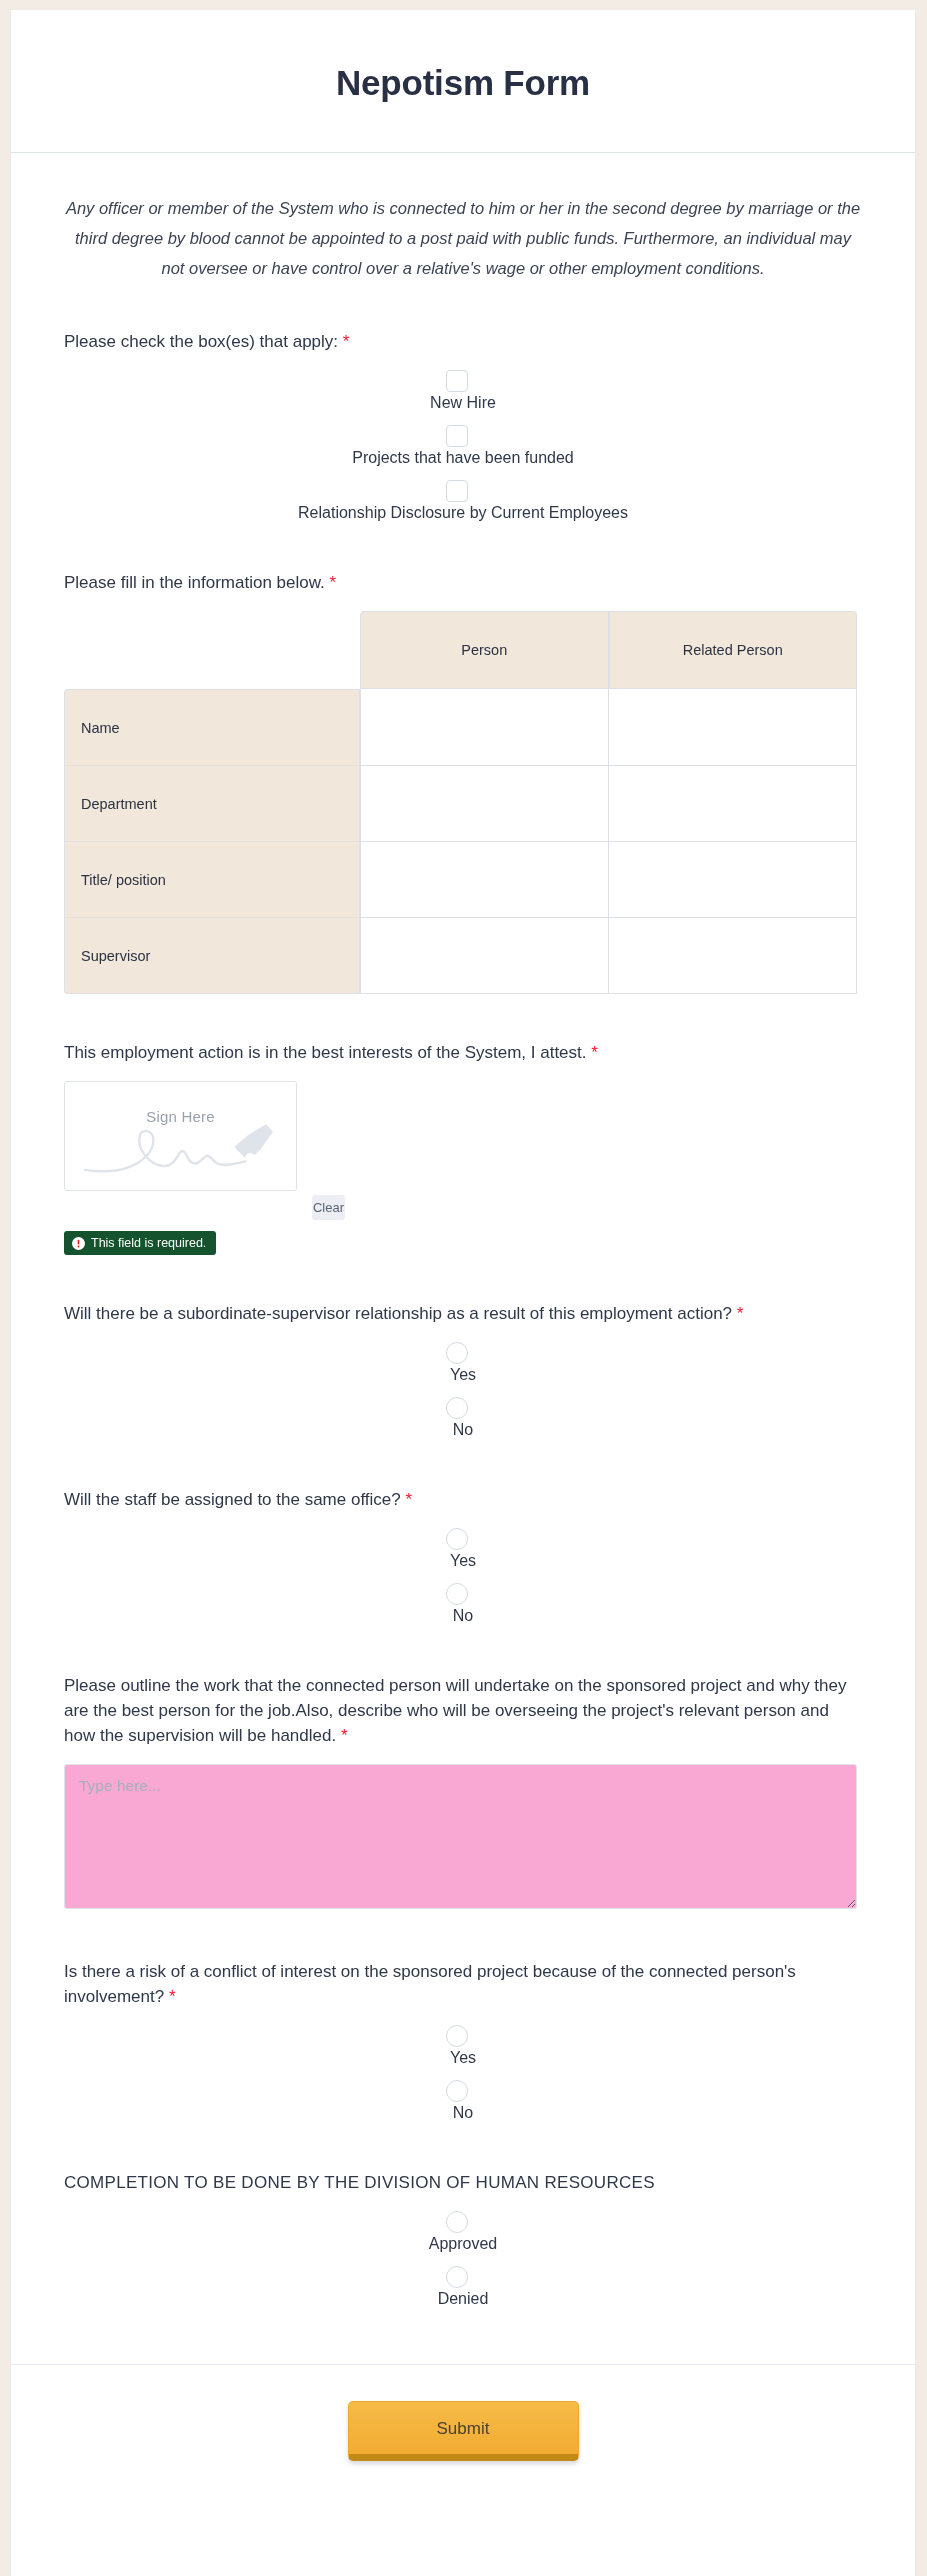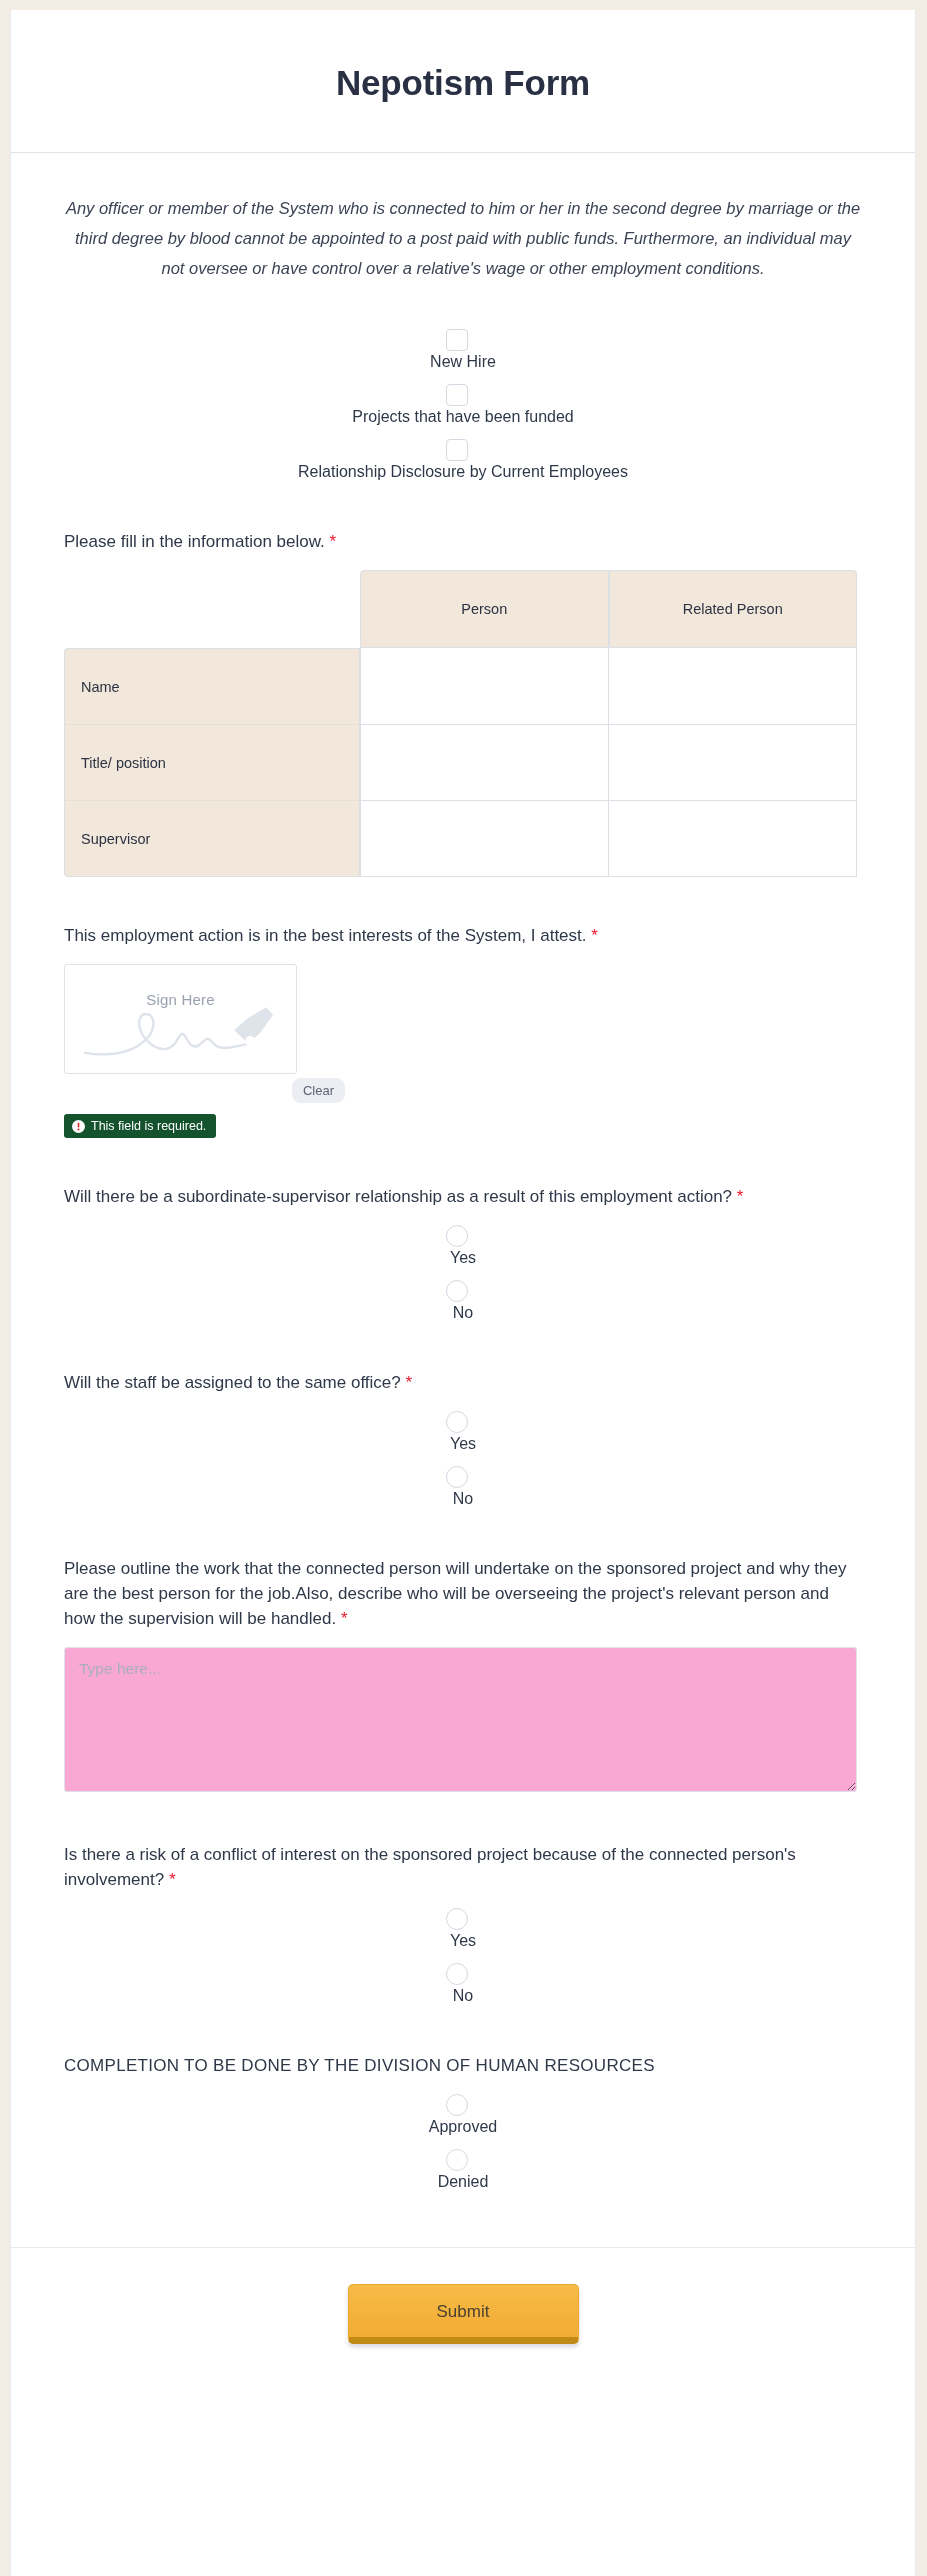--- a/index.html
+++ b/index.html
@@ -224,24 +224,24 @@
     position: relative;
     height: 28px;
   }
   .btn-clear {
     position: absolute;
     right: -50px;
     top: 4px;
     background: #eceef3;
     color: #5c6372;
     border: none;
-    border-radius: 9px;
+    border-radius: 3px;
     font-size: 13px;
     font-family: "Liberation Sans", sans-serif;
-    padding: 5px 11px;
+    padding: 5px 1px;
     cursor: pointer;
   }
   .err-badge {
     display: inline-flex;
     align-items: center;
     gap: 6px;
     background: #14532d;
     color: #ffffff;
     border-radius: 3px;
     font-size: 12.5px;
@@ -306,20 +306,24 @@
 
     <div class="form-body">
 
       <div class="intro-wrap">
         <p class="intro-text">Any officer or member of the System who is connected to him or her in the second degree by marriage or the third degree by blood cannot be appointed to a post paid with public funds. Furthermore, an individual may not oversee or have control over a relative's wage or other employment conditions.</p>
       </div>
 
       <div class="inner">
 
         <div class="field-block">
+          <div class="q-label">
+            <span>Please check the box(es) that apply:</span>
+            <span class="req">*</span>
+          </div>
           <div class="opt-row">
             <span class="cbox"></span>
             <span class="opt-text">New Hire</span>
           </div>
           <div class="opt-row">
             <span class="cbox"></span>
             <span class="opt-text">Projects that have been funded</span>
           </div>
           <div class="opt-row">
             <span class="cbox"></span>
@@ -336,20 +340,25 @@
             <thead>
               <tr>
                 <th class="corner"></th>
                 <th class="colh first">Person</th>
                 <th class="colh last">Related Person</th>
               </tr>
             </thead>
             <tbody>
               <tr>
                 <th class="rowh">Name</th>
+                <td class="cell firstcol"></td>
+                <td class="cell"></td>
+              </tr>
+              <tr>
+                <th class="rowh">Department</th>
                 <td class="cell firstcol"></td>
                 <td class="cell"></td>
               </tr>
               <tr>
                 <th class="rowh">Title/ position</th>
                 <td class="cell firstcol"></td>
                 <td class="cell"></td>
               </tr>
               <tr>
                 <th class="rowh">Supervisor</th>

